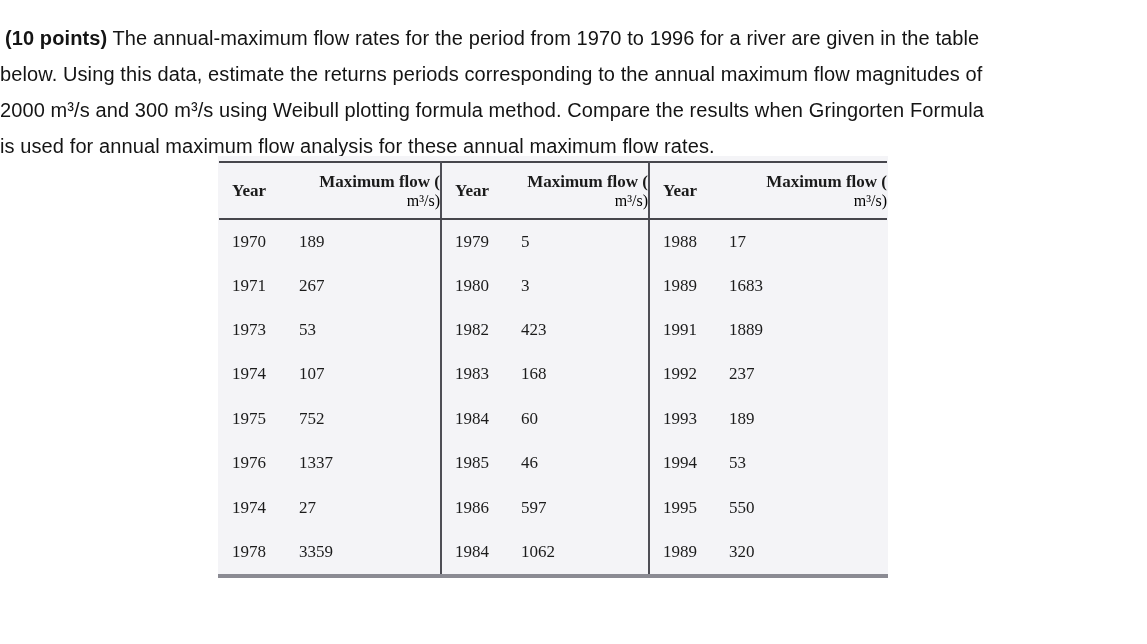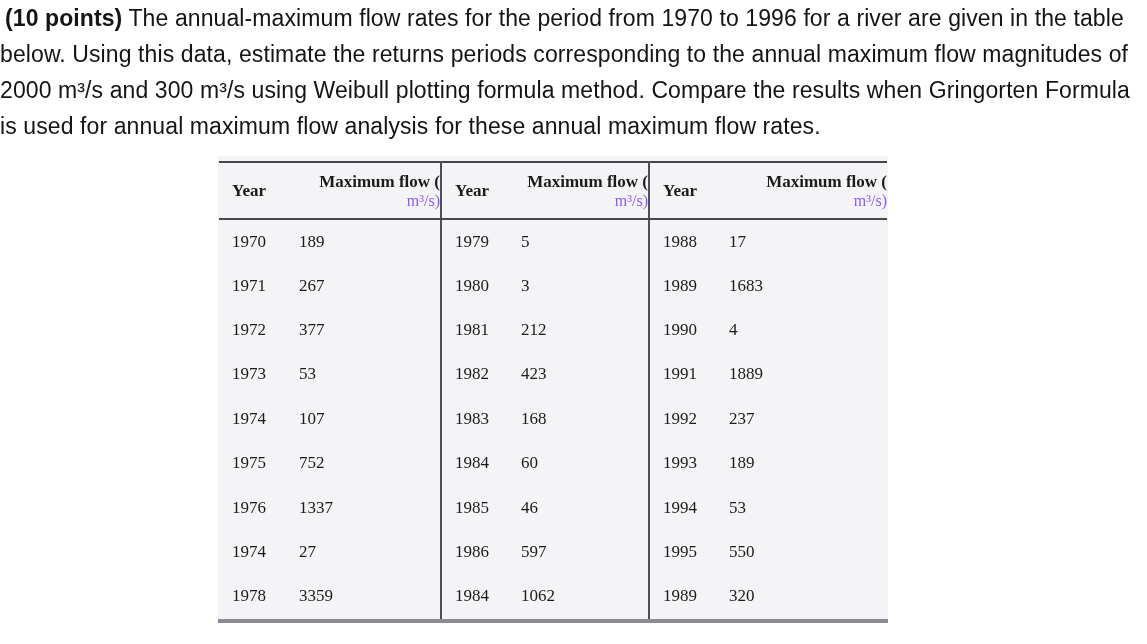--- a/index.html
+++ b/index.html
@@ -6,24 +6,24 @@
   html, body {
     width: 1147px; height: 644px;
     background: #ffffff;
     font-family: "Liberation Sans", sans-serif;
     overflow: hidden;
     position: relative;
   }
   
   .problem {
     position: absolute;
-    left: 0; top: 0;
+    left: 0; top: 20px;
     width: 1147px;
     color: #141414;
-    font-size: 23px;
+    font-size: 20px;
     line-height: 36px;
     letter-spacing: 0.1px;
   }
   .problem .line { white-space: nowrap; }
   .problem .line.first { text-indent: 5px; }
   .problem b { font-weight: bold; }
   
   .table-wrap {
     position: absolute;
     left: 218px; top: 156px;
@@ -50,21 +50,21 @@
   }
   .flow-table th.year, .flow-table td.year {
     text-align: left;
     padding-left: 13px;
   }
   .flow-table th.flowh { text-align: right; }
   .flow-table th.flowh .sub {
     display: block;
     font-weight: normal;
     font-size: 16px;
-    color: #8b5cf6;
+    color: #000000;
   }
   .flow-table td { height: 44.4px; vertical-align: middle; }
   .flow-table td.flow { }
   .flow-table .g0.flow, .flow-table th.g0.flowh { border-right: 2px solid #4e4e55; }
   .flow-table .g1.flow, .flow-table th.g1.flowh { border-right: 2px solid #4e4e55; }
   .flow-table td.flow.g0 { padding-right: 57px; }
   .flow-table td.flow.g1 { padding-right: 57px; }
   .flow-table td.flow.g2 { padding-right: 70px; }
 </style>
 </head>
@@ -108,28 +108,20 @@
         </tr>
         <tr>
           <td class="year g0">1971</td>
           <td class="flow g0">267</td>
           <td class="year g1">1980</td>
           <td class="flow g1">3</td>
           <td class="year g2">1989</td>
           <td class="flow g2">1683</td>
         </tr>
         <tr>
-          <td class="year g0">1972</td>
-          <td class="flow g0">377</td>
-          <td class="year g1">1981</td>
-          <td class="flow g1">212</td>
-          <td class="year g2">1990</td>
-          <td class="flow g2">4</td>
-        </tr>
-        <tr>
           <td class="year g0">1973</td>
           <td class="flow g0">53</td>
           <td class="year g1">1982</td>
           <td class="flow g1">423</td>
           <td class="year g2">1991</td>
           <td class="flow g2">1889</td>
         </tr>
         <tr>
           <td class="year g0">1974</td>
           <td class="flow g0">107</td>

